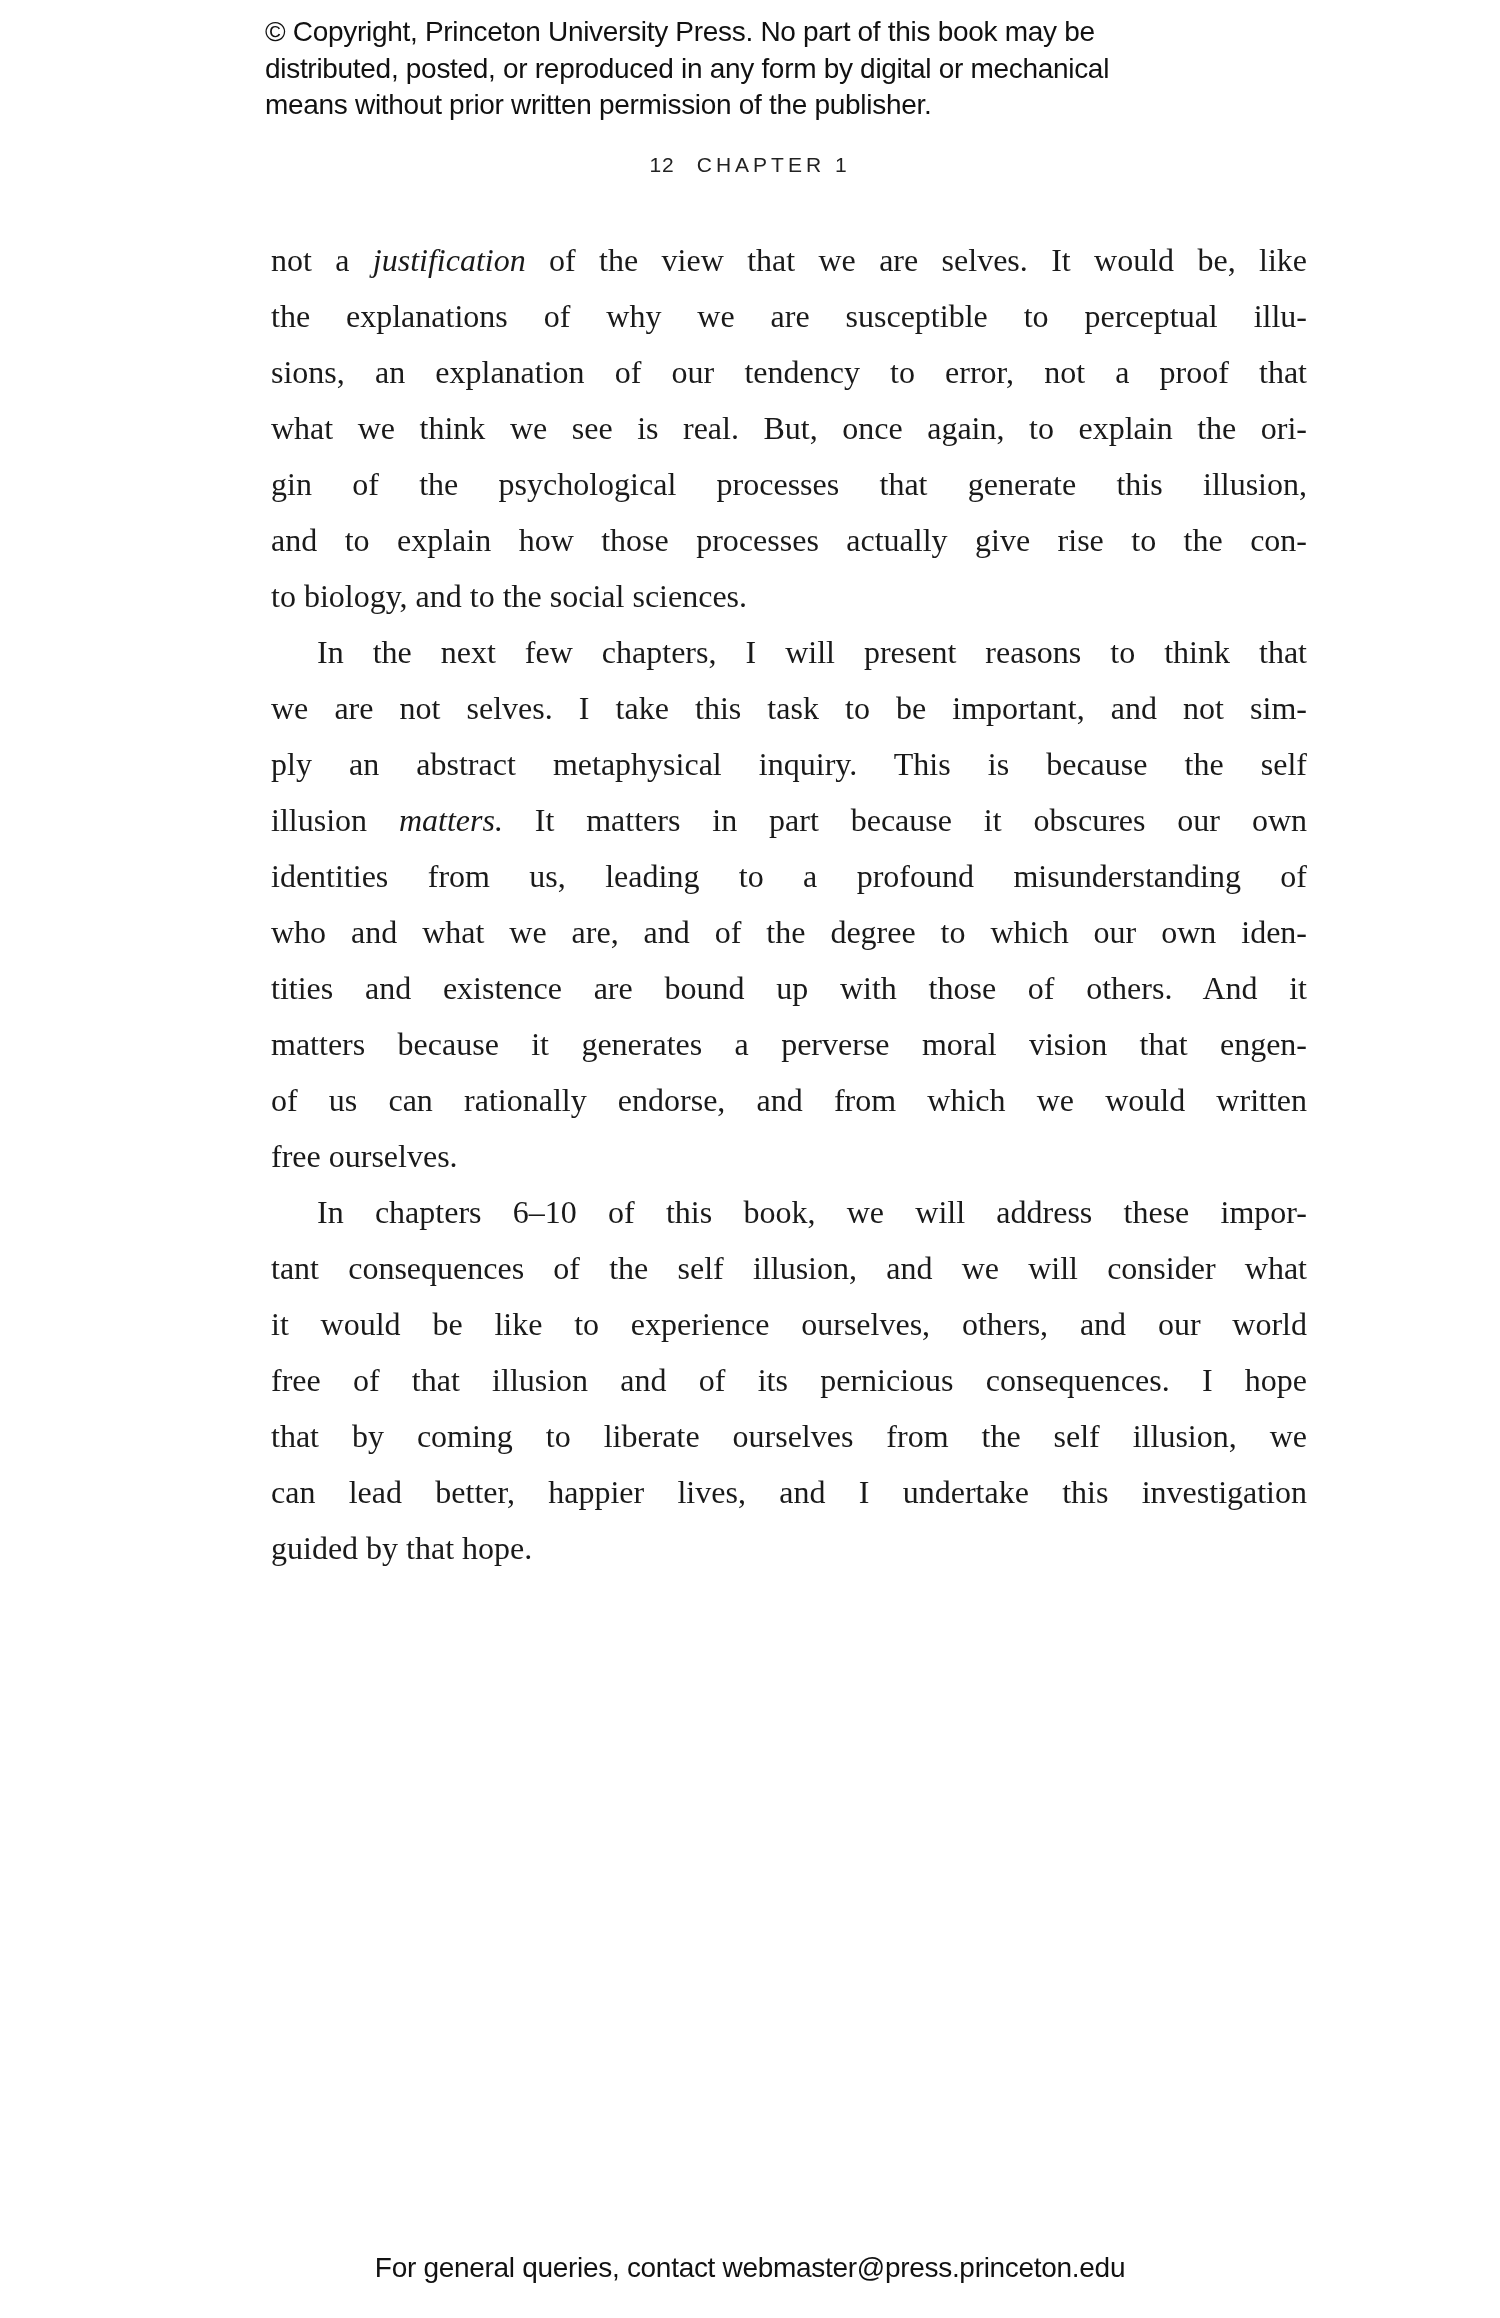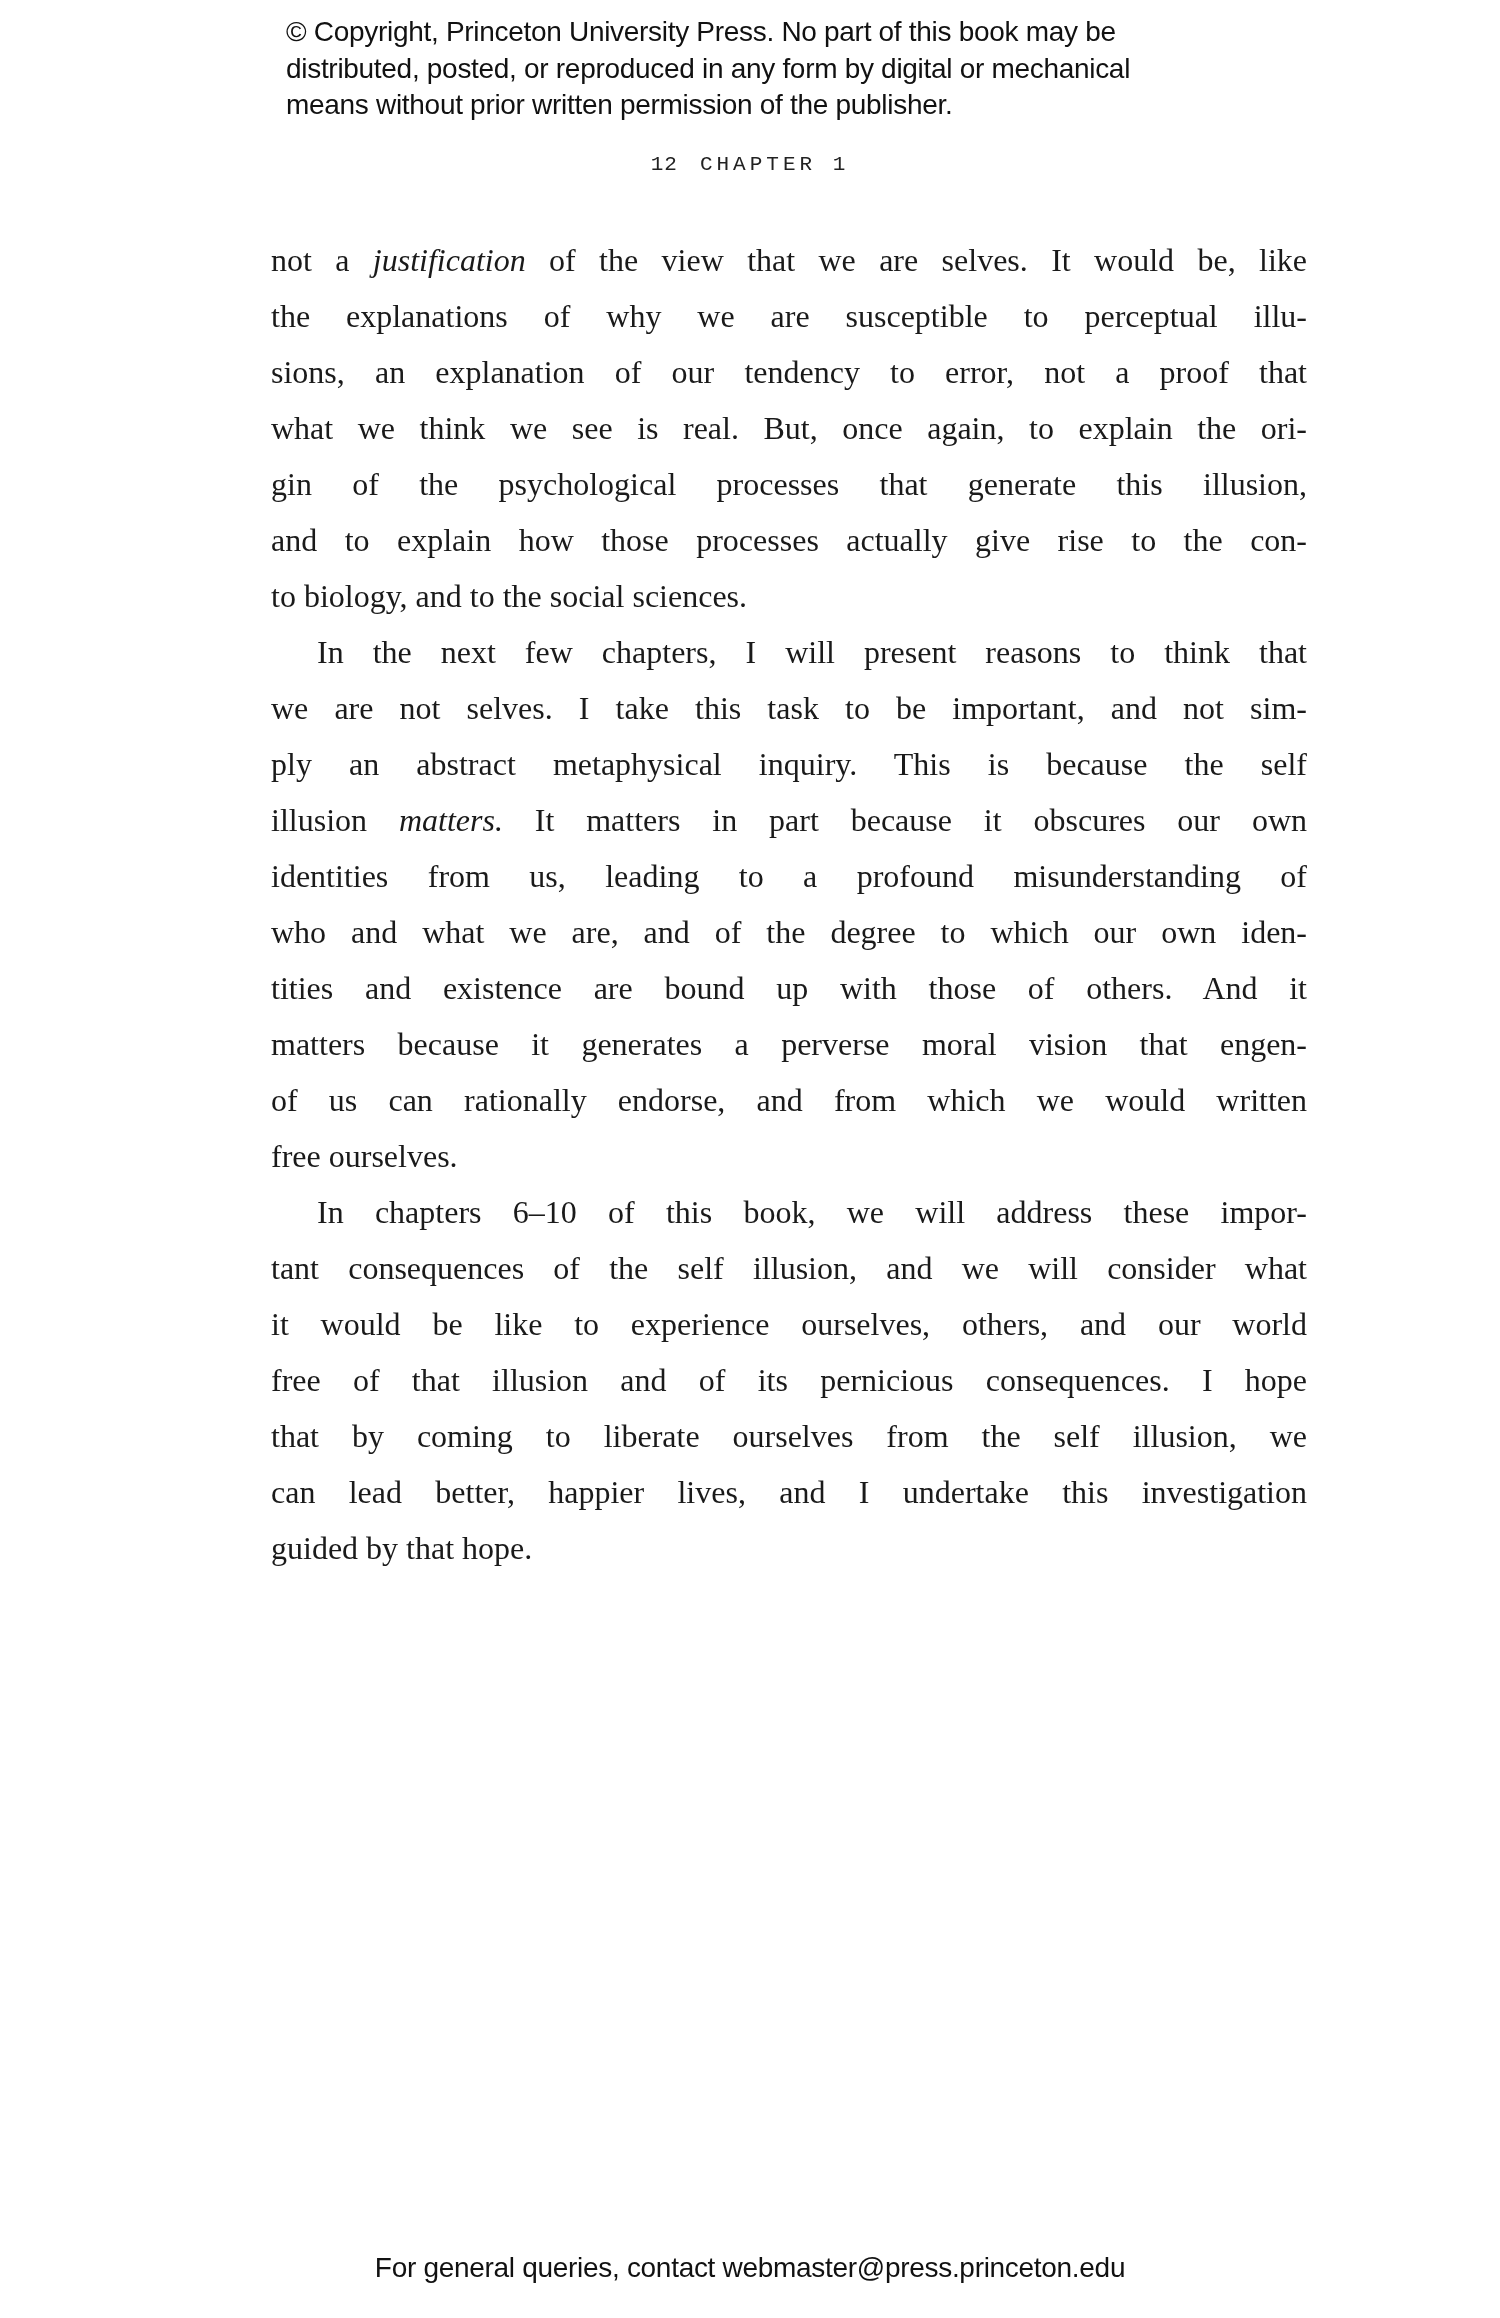--- a/index.html
+++ b/index.html
@@ -1,25 +1,25 @@
 <!DOCTYPE html>
 <html><head>
 <meta charset="utf-8">
 <style>
   html, body { margin:0; padding:0; background:#ffffff; }
   body { width:1500px; height:2318px; position:relative; overflow:hidden; color:#1a1a1a; }
   .copyright {
-    position:absolute; left:286px; top:14px; width:980px;
+    position:absolute; left:265px; top:14px; width:980px;
     font-family:"Liberation Sans", sans-serif; font-size:28px; line-height:36.5px; color:#111;
     letter-spacing:-0.3px;
   }
   .copyright div { white-space:nowrap; }
   .running-head {
     position:absolute; left:0; top:153px; width:1500px; text-align:center;
-    font-family:Liberation Mono, monospace; font-size:21px; letter-spacing:4px; color:#222;
+    font-family:Liberation Sans, sans-serif; font-size:21px; letter-spacing:4px; color:#222;
   }
   .running-head .pnum { margin-right:22px; letter-spacing:1px; }
   .body-text {
     position:absolute; left:225px; top:232px; width:1036px;
     font-family:"Liberation Serif", serif; font-size:32px; color:#1a1a1a;margin-left:46px;
   }
   .line {
     height:56px; line-height:56px; text-align:justify; text-align-last:justify;
     white-space:nowrap; overflow:visible;
   }

